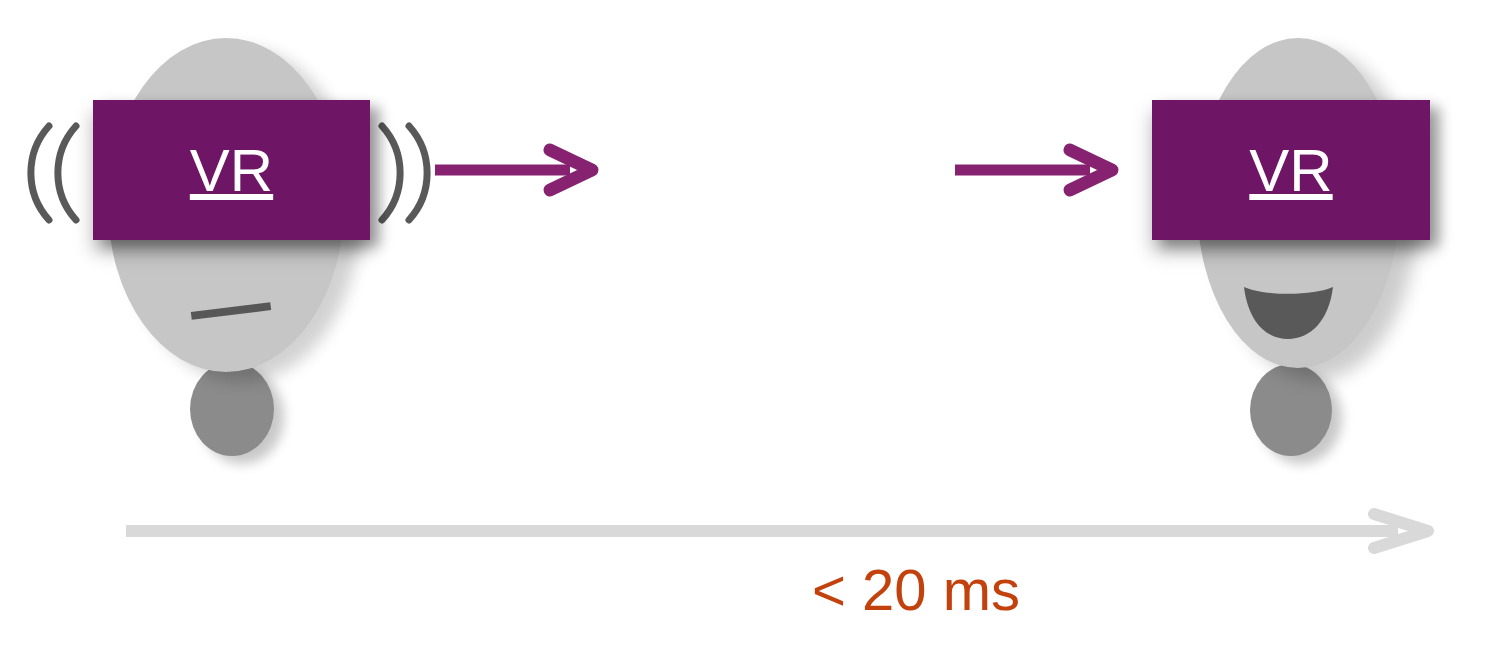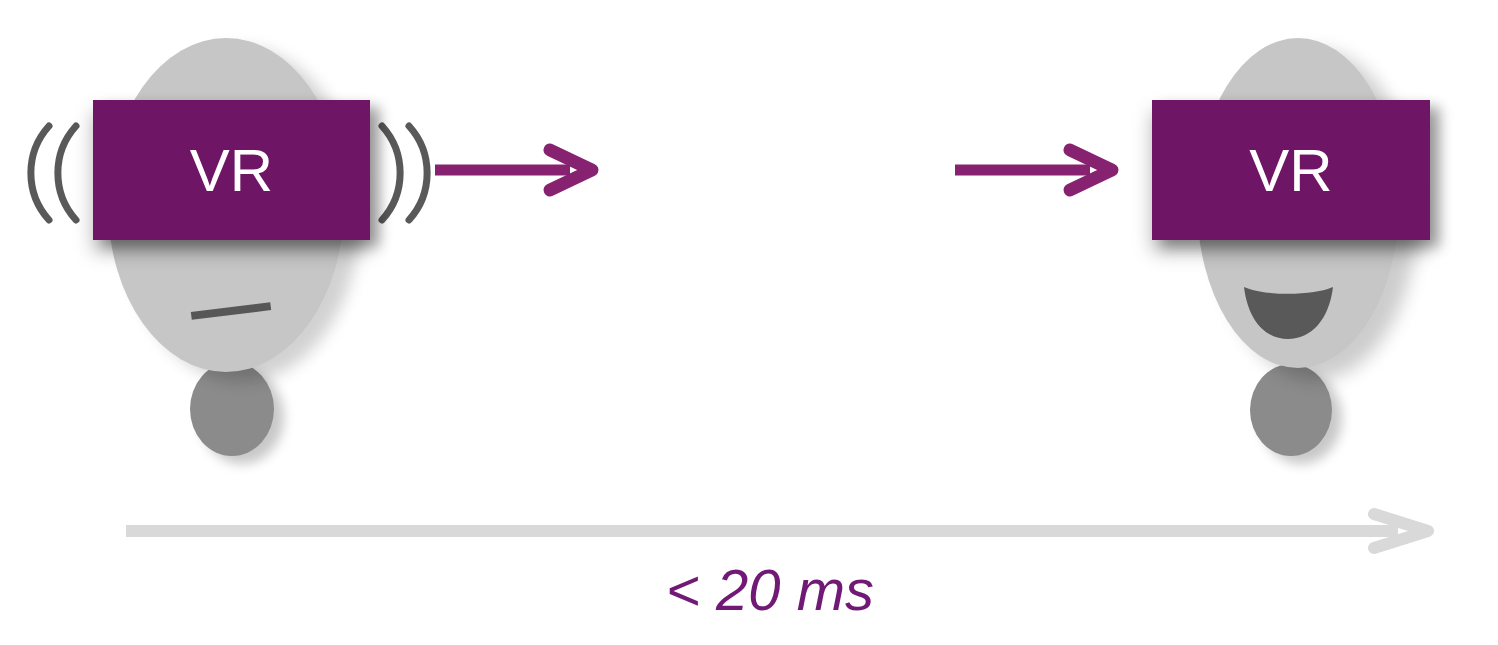--- a/index.html
+++ b/index.html
@@ -17,32 +17,33 @@
   .neck-right{left:1250px;top:364px;width:82px;height:92px;}
   .mouth-line{
     position:absolute;left:191px;top:307px;width:80px;height:8px;
     background:#575757;transform:rotate(-7deg);
   }
   
   .vr-box{
     position:absolute;top:100px;height:140px;background:#6f1566;color:#ffffff;
     display:flex;align-items:center;justify-content:center;font-size:60px;
     box-shadow:10px 7px 12px rgba(0,0,0,0.30), 0 12px 18px rgba(0,0,0,0.28);
+    text-decoration:underline;
   }
   .vr-left{left:93px;width:277px;}
   .vr-right{left:1152px;width:278px;}
   .gpu-box{
     position:absolute;left:624px;top:72px;width:276px;height:196px;background:#b51f8e;
     color:#ffffff;display:flex;align-items:center;justify-content:center;font-size:57px;
     box-shadow:11px 9px 12px rgba(0,0,0,0.40);
   }
   
   .latency{
-    position:absolute;left:520px;top:556px;width:500px;text-align:center;
-    font-size:58px;color:#701a75;font-style:italic;
+    position:absolute;left:520px;top:556px;width:500px;text-align:right;
+    font-size:58px;color:#c2410c;
   }
   svg{display:block;}
 </style>
 </head>
 <body>
 
 <div class="canvas">
 
   <div>
     <div class="neck neck-left"></div>

